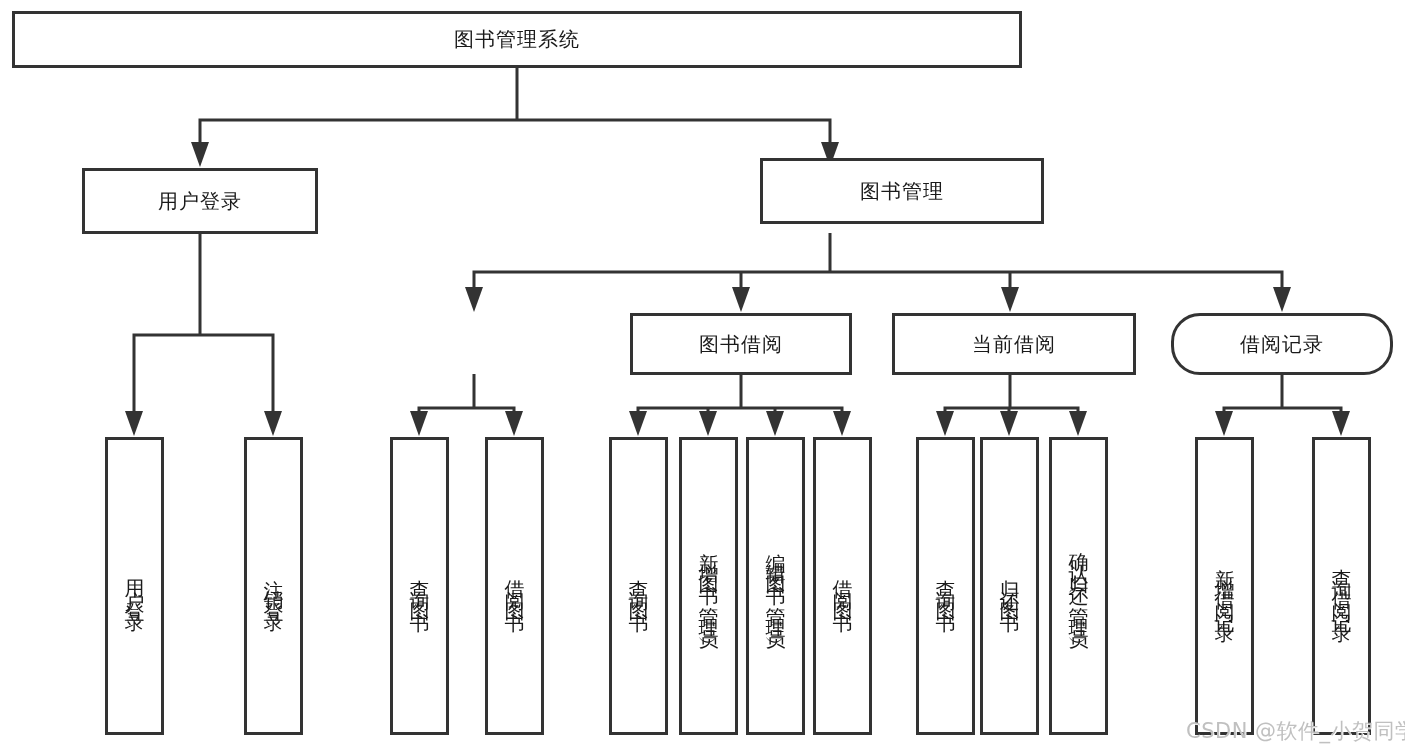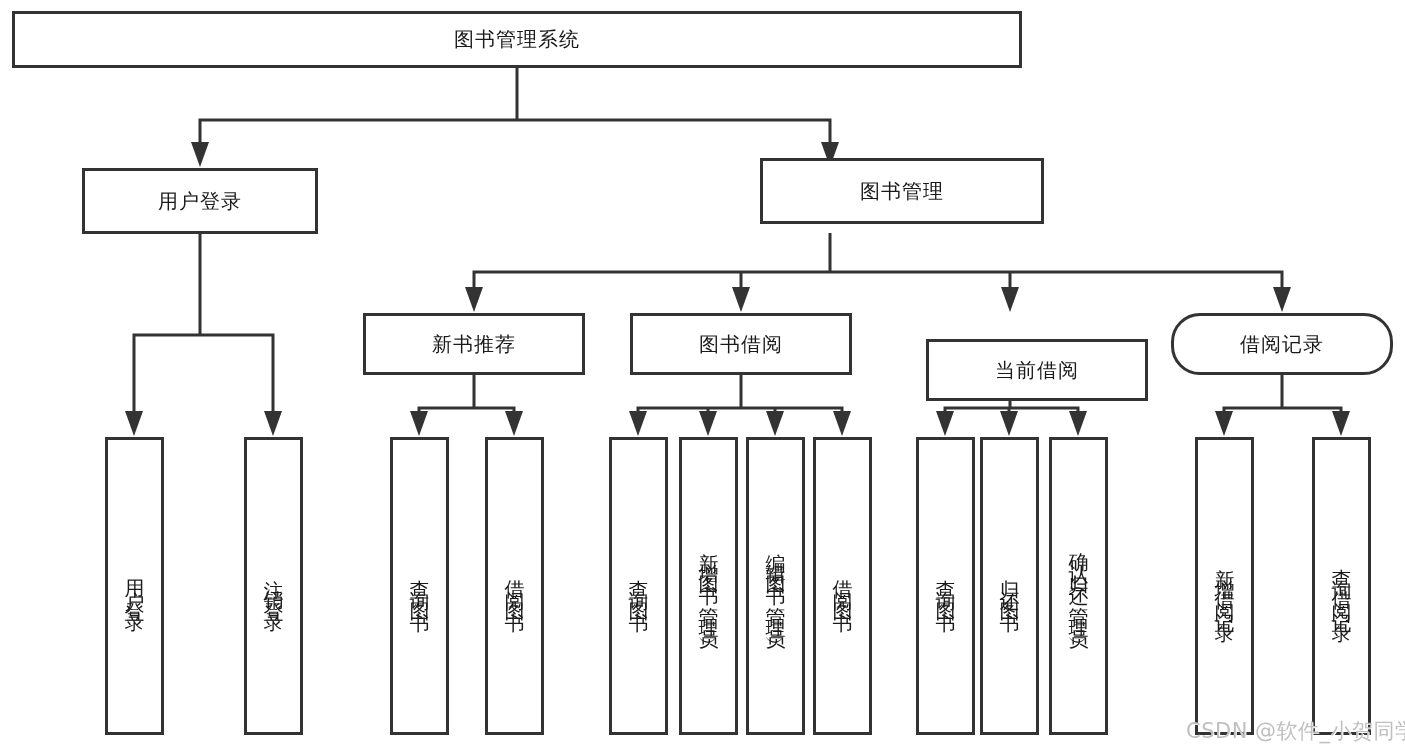--- a/index.html
+++ b/index.html
@@ -22,21 +22,21 @@
     font-size:20px;letter-spacing:11px;line-height:1.15;white-space:nowrap;
   }
   
   .n-root{left:12px;top:11px;width:1010px;height:57px;}
   
   .n-userlogin{left:82px;top:168px;width:236px;height:66px;}
   .n-bookmgmt{left:712px;top:158px;width:284px;height:66px;margin-left:48px;}
   
   .n-newrec {left:363px;top:313px;width:222px;height:62px;}
   .n-borrow {left:630px;top:313px;width:222px;height:62px;justify-content:center;}
-  .n-current{left:926px;top:313px;width:222px;height:62px;margin-top:26px;}
+  .n-current{left:892px;top:313px;width:244px;height:62px;}
   .n-records{left:1171px;top:313px;width:222px;height:62px;border-radius:29px;}
   
   .leaf{top:437px;width:59px;height:298px;}
   .l-a1{left:105px;} .l-a2{left:244px;}
   .l-b1{left:390px;} .l-b2{left:485px;}
   .l-c1{left:609px;} .l-c2{left:679px;} .l-c3{left:746px;} .l-c4{left:813px;}
   .l-d1{left:916px;} .l-d2{left:980px;} .l-d3{left:1049px;}
   .l-e1{left:1195px;} .l-e2{left:1312px;}
   .watermark{
     position:absolute;left:1186px;top:717px;z-index:5;white-space:nowrap;
@@ -93,23 +93,20 @@
     <span>图书管理系统</span>
   </div>
 
   <div class="node hbox n-userlogin">
     <span>用户登录</span>
   </div>
   <div class="node hbox n-bookmgmt">
     <span>图书管理</span>
   </div>
 
-  <div class="node hbox n-newrec">
-    <span>新书推荐</span>
-  </div>
   <div class="node hbox n-borrow">
     <span>图书借阅</span>
   </div>
   <div class="node hbox n-current">
     <span>当前借阅</span>
   </div>
   <div class="node hbox n-records">
     <span>借阅记录</span>
   </div>
 

